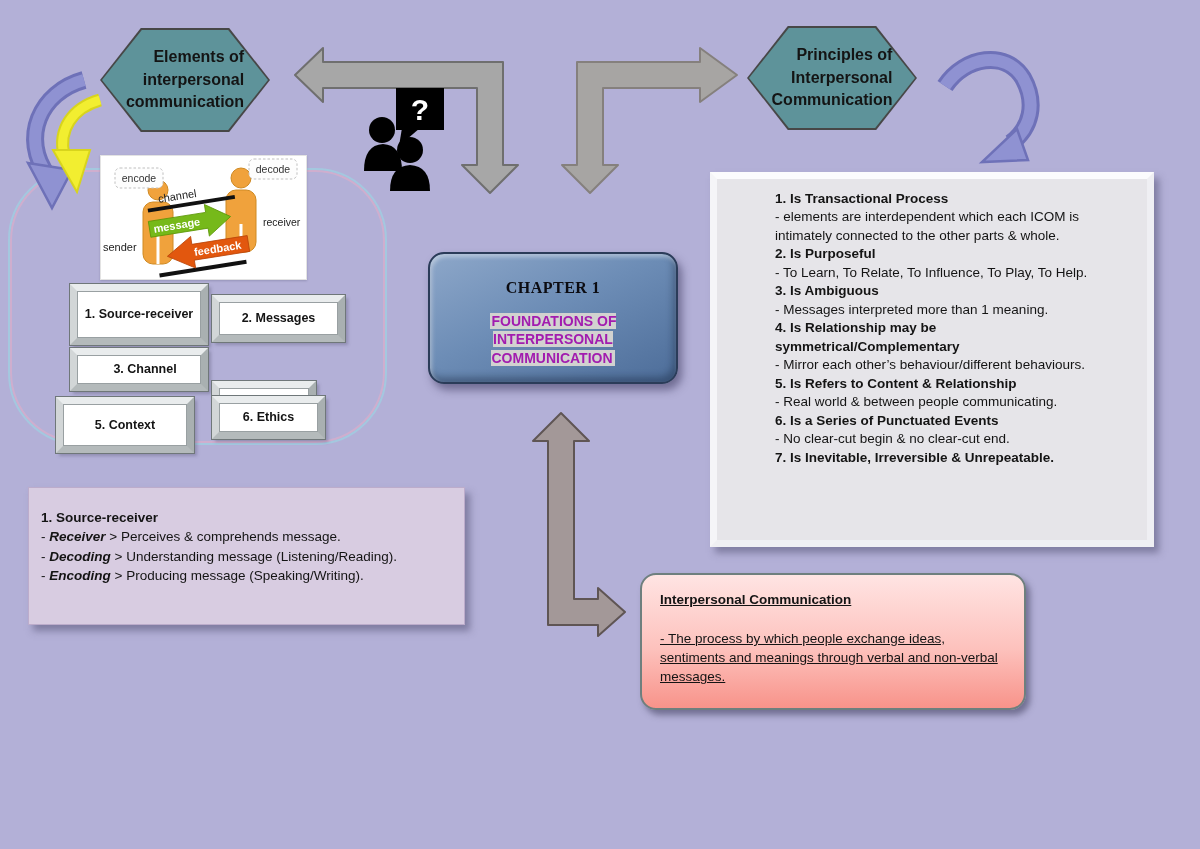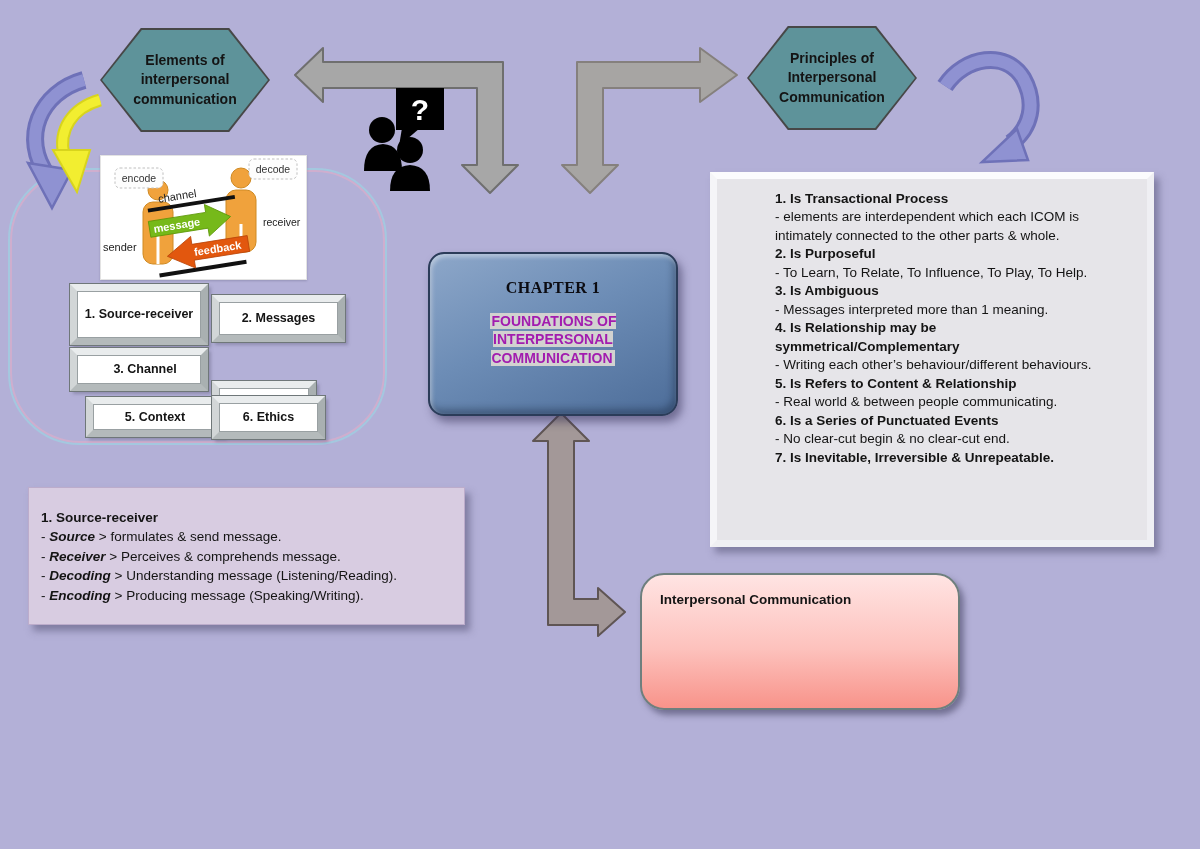--- a/index.html
+++ b/index.html
@@ -9,21 +9,21 @@
 
   
   .group-outline{left:8px;top:168px;width:375px;height:273px;border:2px solid #9fd0e2;
     border-radius:72px;box-shadow:inset 0 0 0 2px #d9aecb;opacity:.75;}
 
   
   .hex{width:170px;height:104px;}
   .hex,.hex-in{clip-path:polygon(24% 0%,76% 0%,100% 50%,76% 100%,24% 100%,0% 50%);}
   .hex{background:#474747;}
   .hex-in{position:absolute;inset:2px;background:#5e939a;display:flex;align-items:center;
-    justify-content:center;text-align:center;font-weight:bold;font-size:14px;line-height:1.4;
+    justify-content:center;text-align:right;font-weight:bold;font-size:16px;line-height:1.4;
     padding:4px 26px;}
   .hex-elements{left:100px;top:28px;}
   .hex-principles{left:747px;top:26px;}
 
   
   .arrows{left:0;top:0;width:1200px;height:849px;pointer-events:none;}
 
   
   .people-icon{left:362px;top:86px;width:85px;height:106px;}
 
@@ -34,25 +34,25 @@
   
   .bevel{outline:1px solid #6f7779;border:7px solid;
     border-color:#e9eced #a9b0b1 #b4babb #d2d6d7;background:#ffffff;
     box-shadow:inset 0 0 0 1px #99a0a2,3px 3px 3px rgba(80,78,110,.35);
     display:flex;align-items:center;justify-content:center;text-align:center;
     font-weight:bold;font-size:12.5px;line-height:1.35;padding:2px 4px;box-sizing:border-box;}
   .b1{left:70px;top:284px;width:138px;height:61px;}
   .b2{left:212px;top:295px;width:133px;height:47px;}
   .b3{left:70px;top:348px;width:138px;height:43px;padding-left:16px;}
   .b4{left:212px;top:356px;width:104px;height:43px;margin-top:25px;}
-  .b5{left:86px;top:397px;width:138px;height:40px;}
+  .b5{left:56px;top:397px;width:138px;height:56px;}
   .b6{left:212px;top:396px;width:113px;height:43px;}
 
   
-  .chapter{left:428px;top:252px;width:250px;height:164px;border-radius:16px;
+  .chapter{left:428px;top:252px;width:250px;height:132px;border-radius:16px;
     background:linear-gradient(155deg,#8da7c9 0%,#6d8db6 45%,#4d6d99 100%);
     border:2px solid #2b3c59;box-sizing:border-box;
     box-shadow:inset 2px 3px 4px rgba(255,255,255,.4),inset -3px -5px 7px rgba(15,25,45,.35),
                4px 6px 8px rgba(45,42,80,.5);text-align:center;}
   .chapter-head{margin-top:25px;font-family:"Liberation Serif",serif;font-weight:bold;
     font-size:16px;letter-spacing:.5px;color:#0c0c12;}
   .chapter-title-wrap{width:150px;margin:15px auto 0;text-align:center;}
   .chapter-title{display:inline;background:#d2d2d0;font-weight:bold;font-size:14px;
     line-height:1.32;padding:0 2px;color:#a21caf;}
 
@@ -65,24 +65,24 @@
   .p-desc:empty{display:none;}
 
   
   .srbox{left:28px;top:487px;width:437px;height:138px;box-sizing:border-box;
     background:#d8cce1;border:1px solid #bcaccb;box-shadow:5px 6px 7px rgba(78,75,110,.5);
     padding:20px 12px 10px 12px;font-size:13.5px;line-height:1.44;}
   .sr-head{font-weight:bold;}
   .sr-term{font-weight:bold;font-style:italic;}
 
   
-  .defbox{left:640px;top:573px;width:320px;height:137px;box-sizing:border-box;border-radius:24px;
+  .defbox{left:640px;top:573px;width:386px;height:137px;box-sizing:border-box;border-radius:16px;
     background:linear-gradient(180deg,#ffe4e3 0%,#fdc2bd 55%,#f8938a 100%);
     border:2px solid #6e7f7e;box-shadow:4px 5px 6px rgba(60,58,90,.55);
-    padding:15px 18px;font-size:13.5px;line-height:1.42;}
+    padding:15px 18px;font-size:13.5px;line-height:1.42;text-decoration:underline;}
   .def-head{font-weight:bold;}
   .def-body{margin-top:20px;}
 </style>
 </head>
 <body>
 
 <div class="canvas">
 
   <div class="abs group-outline"></div>
 
@@ -207,57 +207,53 @@
     <div class="p-item">
       <div class="p-title">2. Is Purposeful</div>
       <div class="p-desc">- To Learn, To Relate, To Influence, To Play, To Help.</div>
     </div>
     <div class="p-item">
       <div class="p-title">3. Is Ambiguous</div>
       <div class="p-desc">- Messages interpreted more than 1 meaning.</div>
     </div>
     <div class="p-item">
       <div class="p-title">4. Is Relationship may be symmetrical/Complementary</div>
-      <div class="p-desc">- Writing each other’s behaviour/different behaviours.</div>
+      <div class="p-desc">- Mirror each other’s behaviour/different behaviours.</div>
     </div>
     <div class="p-item">
       <div class="p-title">5. Is Refers to Content &amp; Relationship</div>
       <div class="p-desc">- Real world &amp; between people communicating.</div>
     </div>
     <div class="p-item">
       <div class="p-title">6. Is a Series of Punctuated Events</div>
       <div class="p-desc">- No clear-cut begin &amp; no clear-cut end.</div>
     </div>
     <div class="p-item">
       <div class="p-title">7. Is Inevitable, Irreversible &amp; Unrepeatable.</div>
 
     </div>
   </div>
 
   <div class="abs srbox">
     <div class="sr-head">1. Source-receiver</div>
     <div class="sr-line">
       <span>-</span>
-      <span class="sr-term">Source</span>
-      <span>&gt; formulates &amp; send message.</span>
-    </div>
-    <div class="sr-line">
-      <span>-</span>
       <span class="sr-term">Receiver</span>
       <span>&gt; Perceives &amp; comprehends message.</span>
     </div>
     <div class="sr-line">
       <span>-</span>
       <span class="sr-term">Decoding</span>
       <span>&gt; Understanding message (Listening/Reading).</span>
     </div>
     <div class="sr-line">
       <span>-</span>
       <span class="sr-term">Encoding</span>
       <span>&gt; Producing message (Speaking/Writing).</span>
     </div>
   </div>
 
   <div class="abs defbox">
     <div class="def-head">Interpersonal Communication</div>
+    <div class="def-body">- The process by which people exchange ideas, sentiments and meanings through verbal and non-verbal messages.</div>
   </div>
 
 </div>
 
 </body></html>

